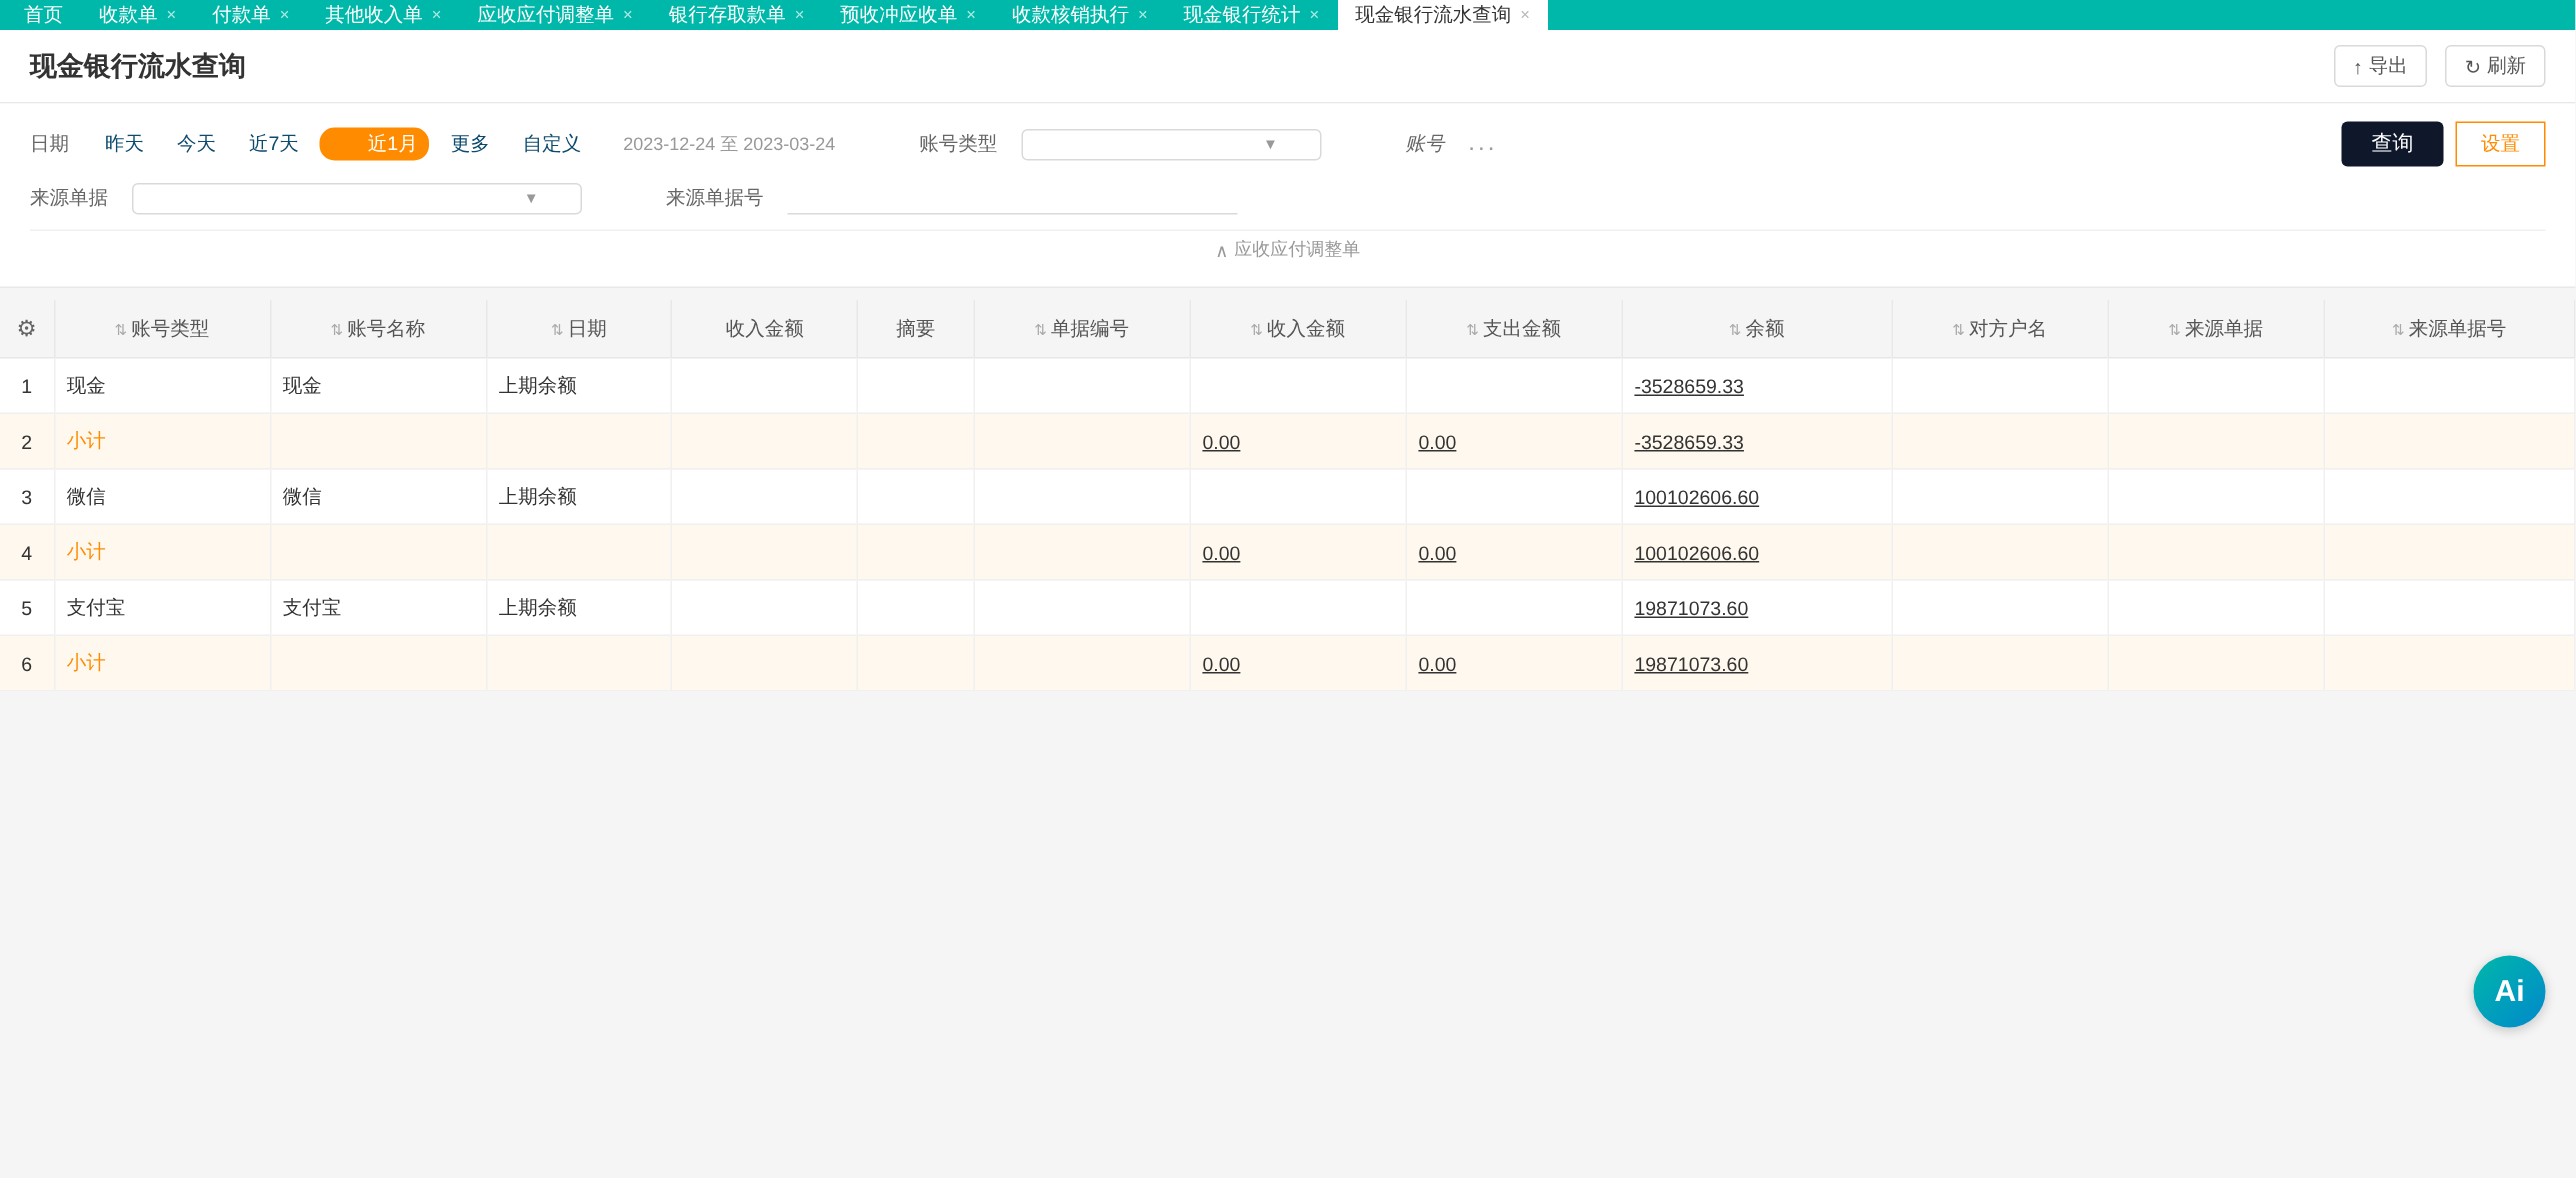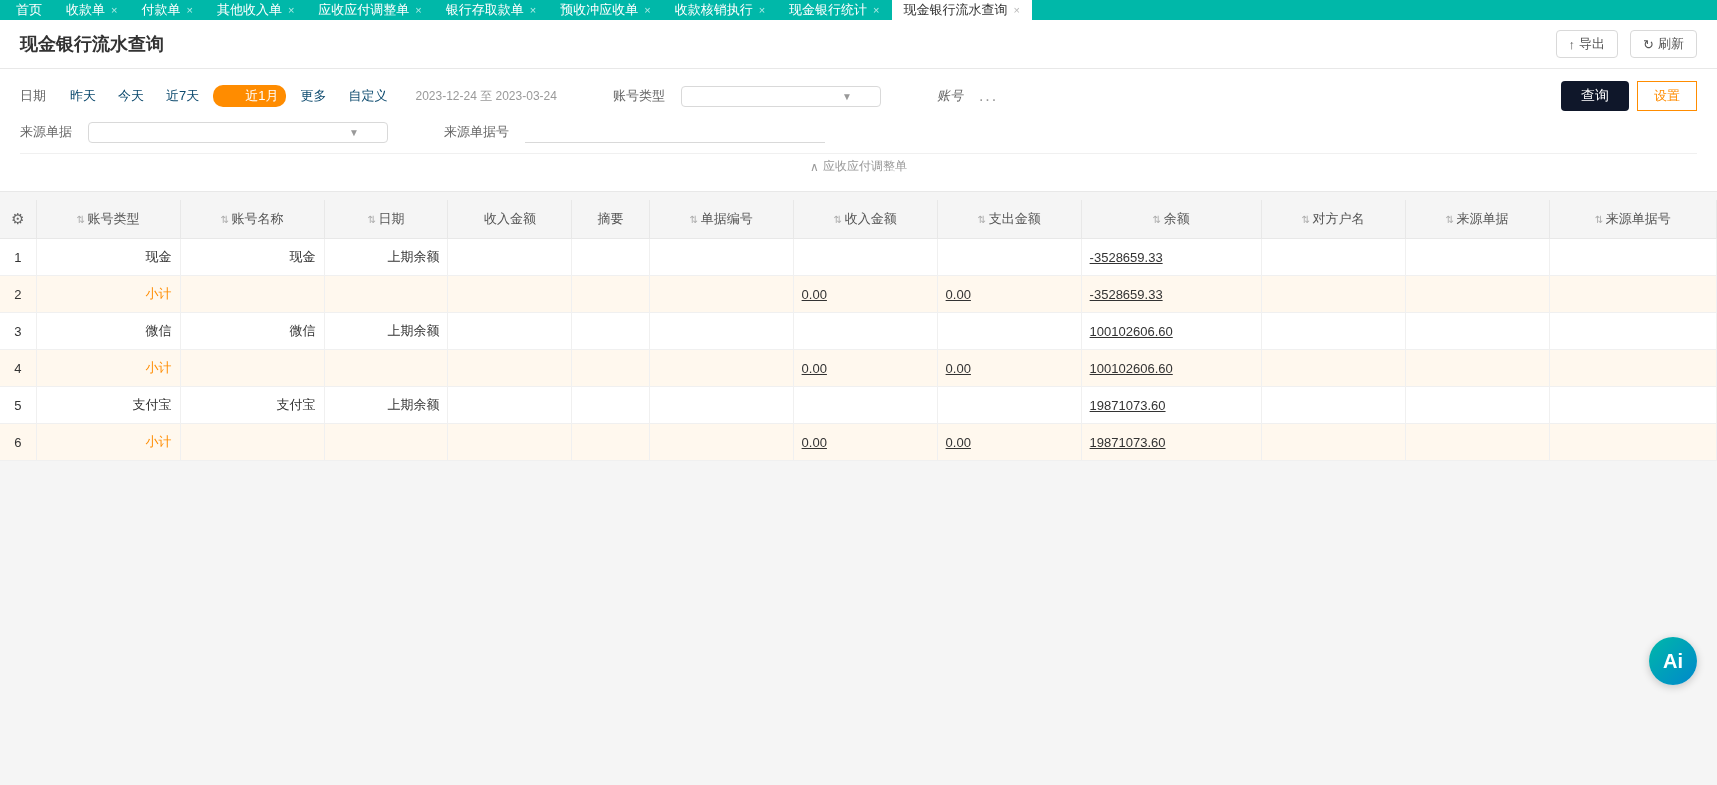--- a/index.html
+++ b/index.html
@@ -206,21 +206,21 @@
     }
     tbody tr:nth-child(even) { background: #fffbf5; }
     tbody tr.subtotal { background: #fff8ee; }
     tbody td {
       padding: 9px 8px;
       font-size: 13px;
       color: #333;
       text-align: center;
       border-right: 1px solid #f0f0f0;
     }
-    tbody td.text-left { text-align: right; }
+    tbody td.text-left { text-align: left; }
     tbody td.text-right { text-align: left; text-decoration: underline; }
     tbody td.orange { color: #ff8c00; }
     .gear-icon { font-size: 15px; color: #666; cursor: pointer; }
     .chevron-down { font-size: 10px; color: #999; margin-left: 4px; }
 
     
     .ai-badge {
       position: fixed;
       right: 20px;
       bottom: 100px;

